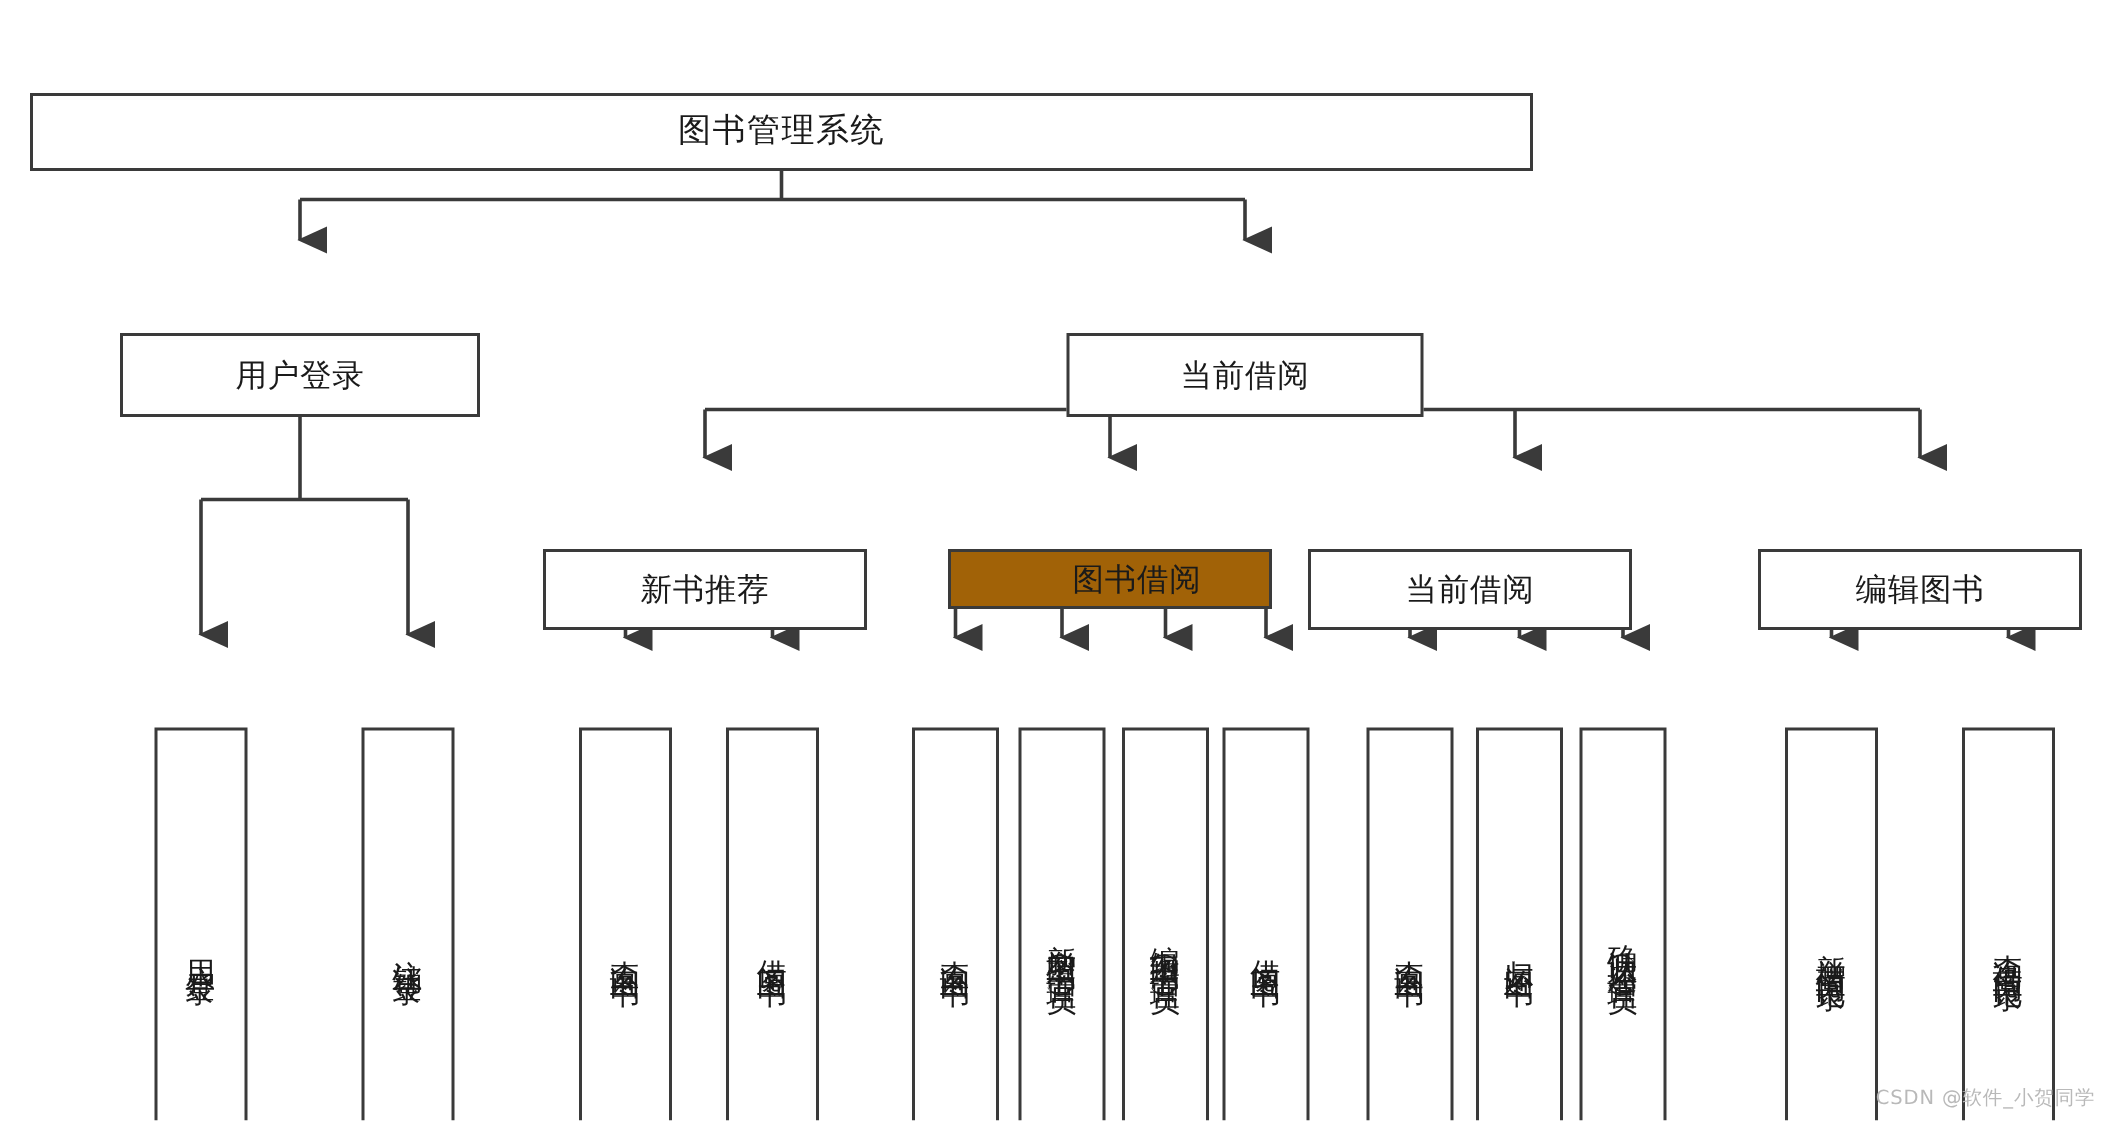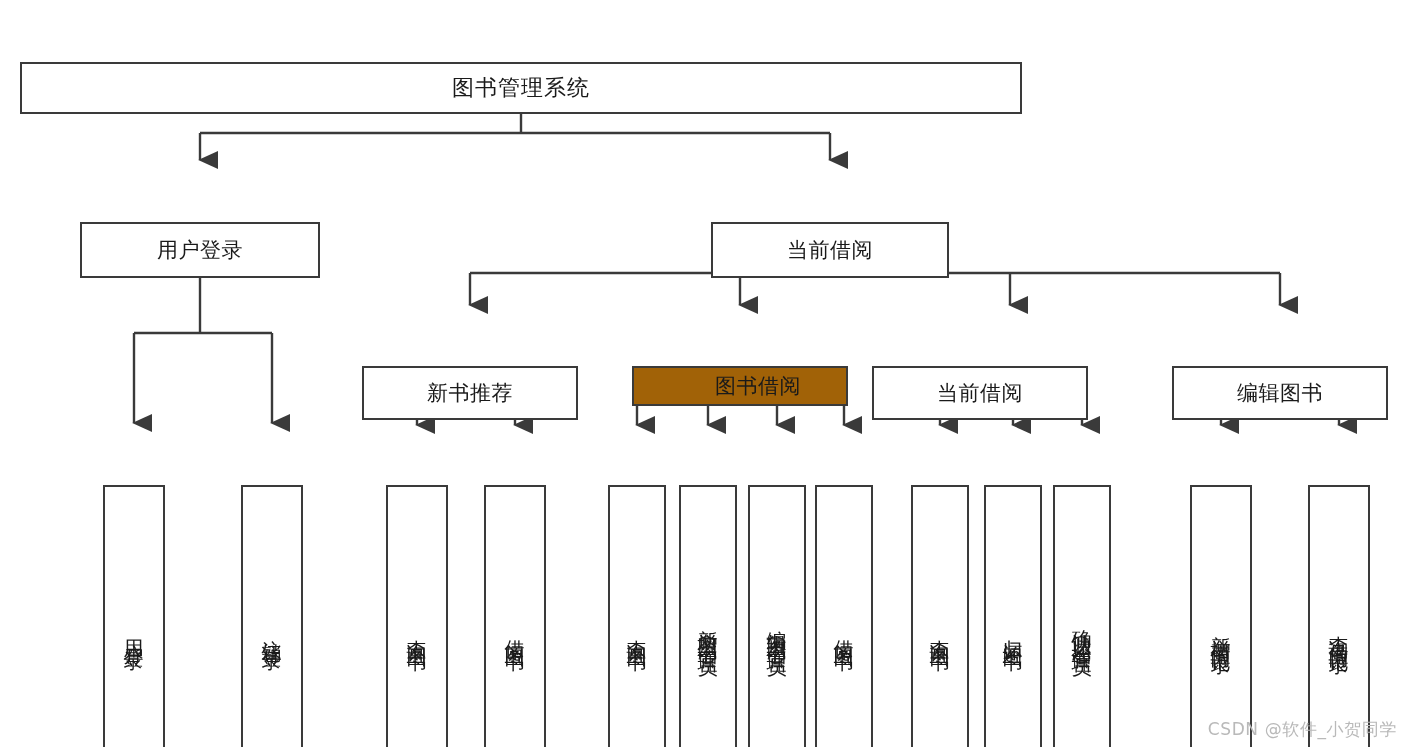--- a/index.html
+++ b/index.html
@@ -65,21 +65,21 @@
     letter-spacing: 4px;
     line-height: 1;
     text-align: left;
     white-space: nowrap;
     transform: translateY(-2px);
   }
   #watermark {
     position: absolute;
     right: 8px;
     bottom: 6px;
-    font-size: 17px;
+    font-size: 13px;
     color: #b9b9b9;
     letter-spacing: 0.6px;
     z-index: 5;
     white-space: nowrap;
     font-family: "DejaVu Sans", "Liberation Sans", sans-serif;
   }
 </style>
 </head>
 <body>
 

